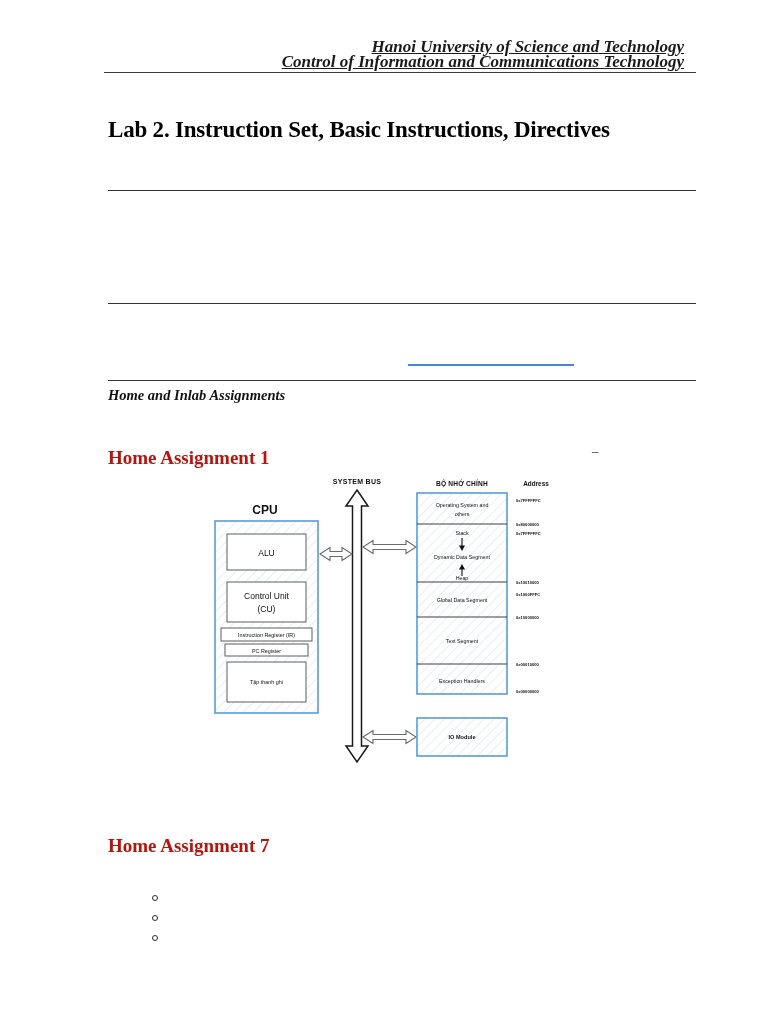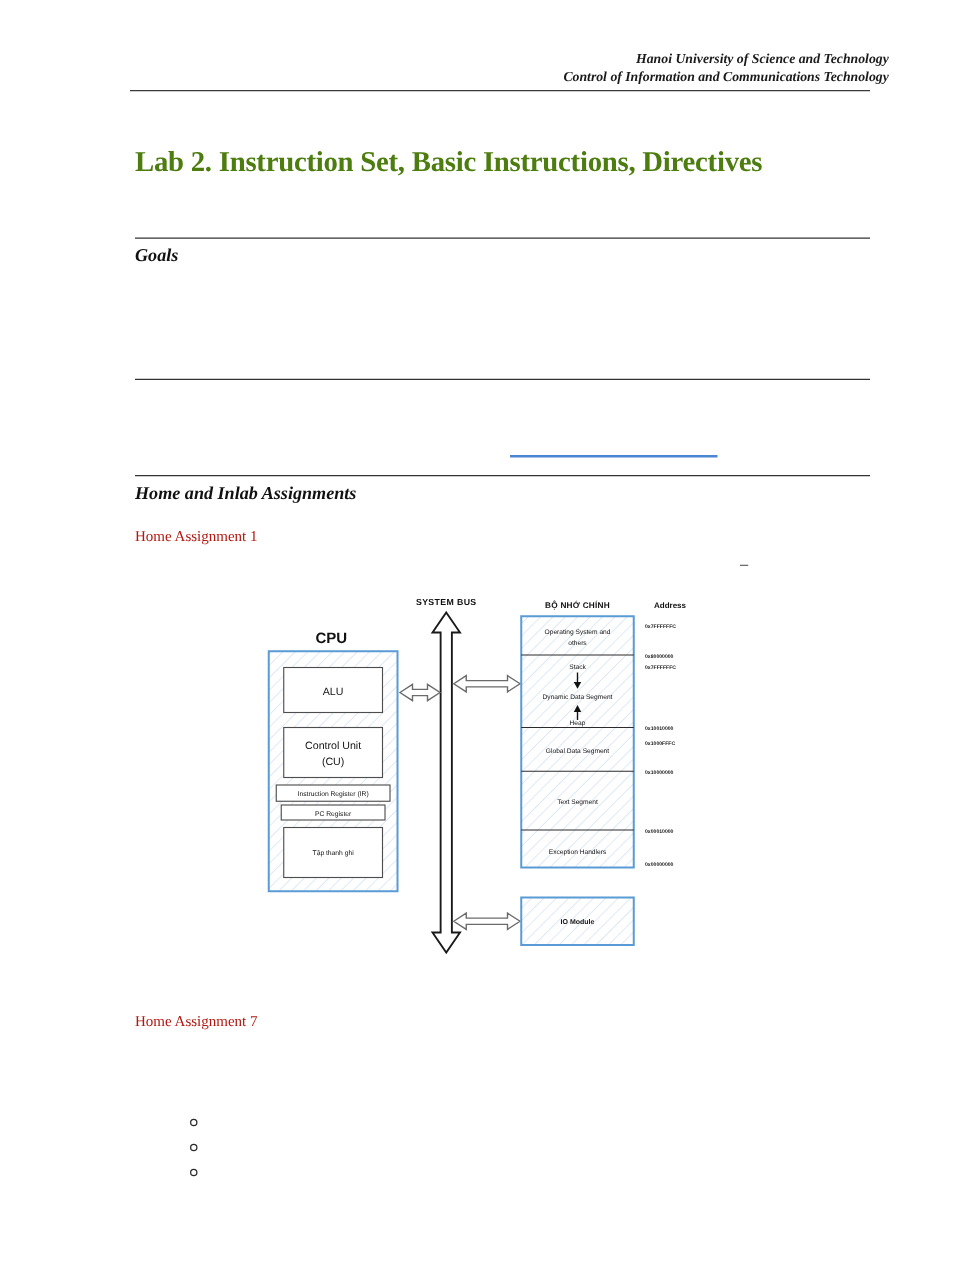--- a/index.html
+++ b/index.html
@@ -18,47 +18,48 @@
 
   .page {
     position: absolute;
     left: 0; top: 0;
     width: 768px; height: 1024px;
   }
 
   
   .doc-header {
     position: absolute;
-    left: 123px; top: 40px;
+    left: 96px; top: 40px;
     width: 588px;
     text-align: right;
     font-style: italic;
     font-weight: bold;
-    font-size: 11px;
+    font-size: 17px;
     line-height: 14.5px;
     color: #1a1a1a;
+    text-decoration: underline;
   }
   .doc-header-rule {
     position: absolute;
     left: 104px; top: 72px;
     width: 592px;
     height: 0;
     border-top: 1.6px solid #3a3a3a;
   }
 
   
   .doc-title {
     position: absolute;
     left: 108px; top: 100px;
     width: 560px;
     font-size: 23px;
     font-weight: bold;
     line-height: 29px;
     letter-spacing: -0.2px;
-    color: #4d7c0f;
+    color: #000000;
   }
 
   
   .section {
     position: absolute;
     left: 108px;
     width: 588px;
   }
   .section-rule {
     border-top: 1.5px solid #333333;
@@ -71,24 +72,25 @@
     font-weight: bold;
     font-style: italic;
     line-height: 18px;
     color: #111111;
   }
 
   
   .assignment-heading {
     position: absolute;
     left: 108px;
-    font-size: 12px;
-    font-weight: normal;
+    font-size: 19px;
+    font-weight: bold;
     line-height: 19px;
     color: #b2160f;
+    margin-top: 28px;
   }
 
   
   .empty-link {
     position: absolute;
     left: 408px; top: 358px;
     width: 166px;
     height: 8px;
     border-bottom: 2px solid #4a86d1;
   }
@@ -147,21 +149,20 @@
   <div class="doc-header">
     <div>Hanoi University of Science and Technology</div>
     <div>Control of Information and Communications Technology</div>
   </div>
   <div class="doc-header-rule"></div>
 
   <h1 class="doc-title">Lab 2. Instruction Set, Basic Instructions, Directives</h1>
 
   <div class="section" style="top:190px;">
     <div class="section-rule"></div>
-    <div class="section-title">Goals</div>
   </div>
 
   <div class="section" style="top:303px;">
     <div class="section-rule"></div>
   </div>
 
   <a class="empty-link" href="#"></a>
 
   <div class="section" style="top:380px;">
     <div class="section-rule"></div>

